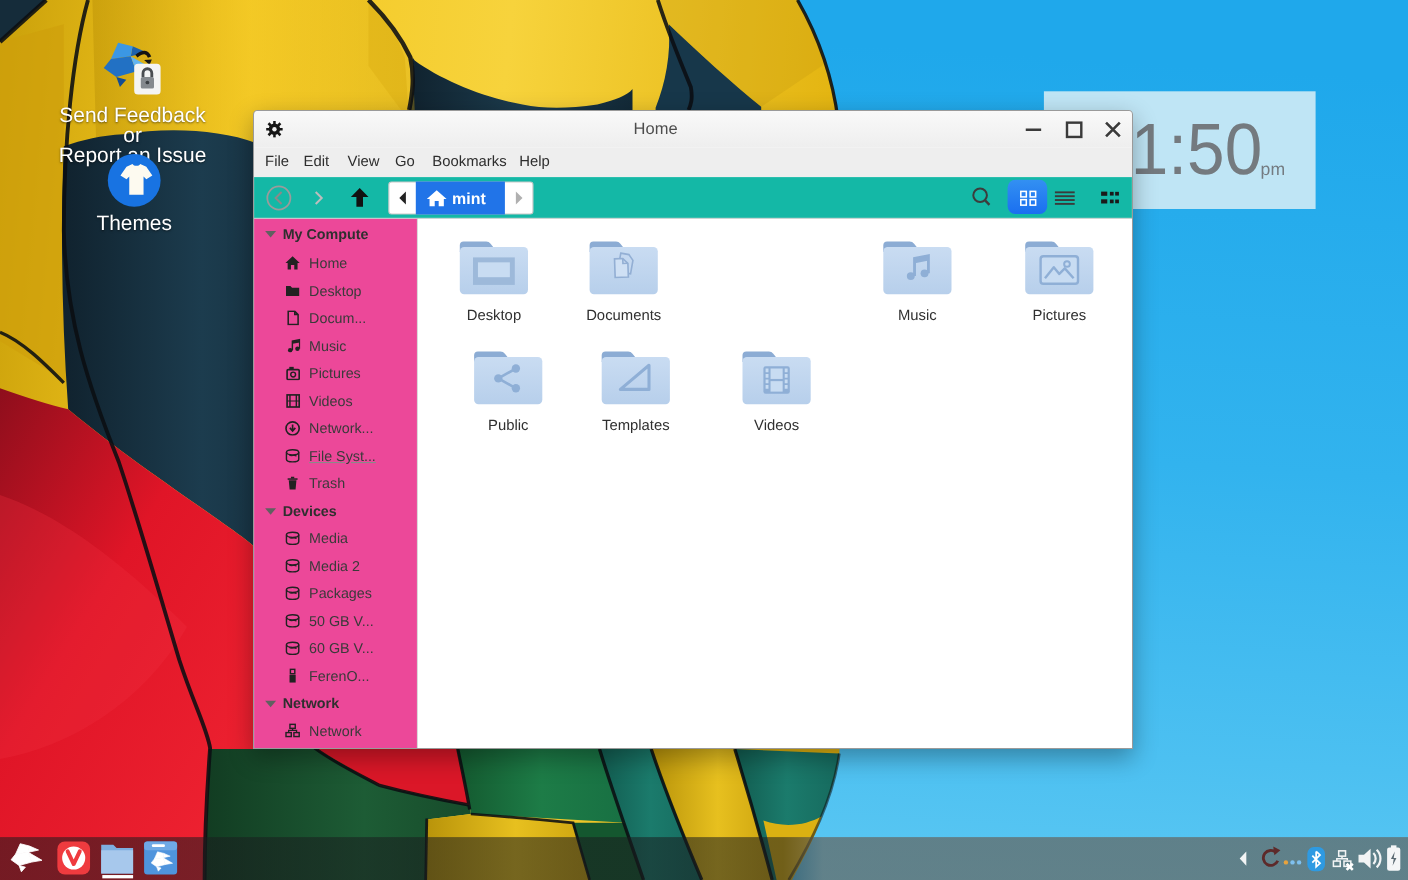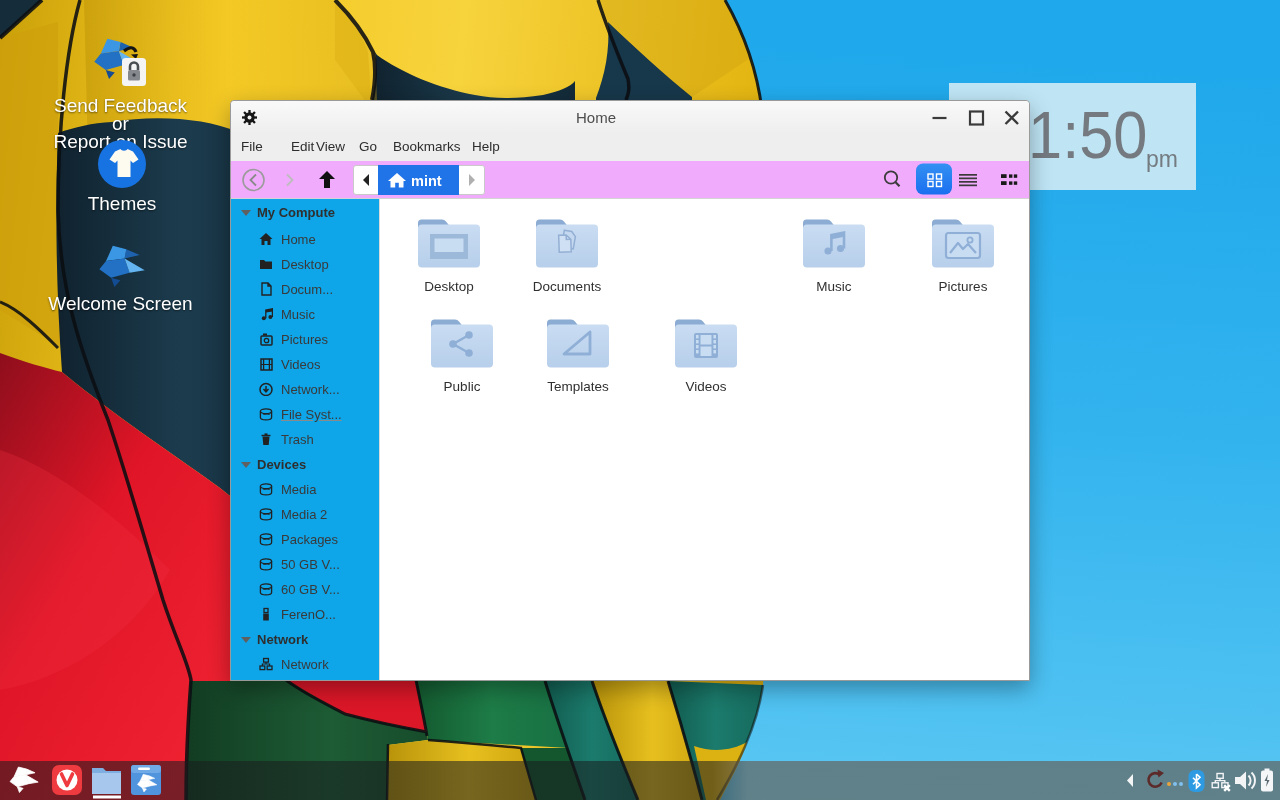--- a/index.html
+++ b/index.html
@@ -1,28 +1,28 @@
 <!DOCTYPE html>
 <html><head><meta charset="utf-8">
 <style>
 html,body{margin:0;padding:0;width:1280px;height:800px;overflow:hidden;font-family:"Liberation Sans",sans-serif;}
 #stage{position:relative;width:1280px;height:800px;overflow:hidden;}
 #wall{position:absolute;left:0;top:0;z-index:0;}
 .dicon{position:absolute;z-index:1;text-align:center;color:#fff;font-size:19px;text-shadow:0 1px 2px rgba(0,0,0,.55);}
 #clock{position:absolute;z-index:1;left:949px;top:83px;width:247px;height:107px;background:rgba(213,237,246,.88);}
 #clock .t{position:absolute;left:79px;top:14px;font-size:66px;font-weight:400;color:rgba(112,116,120,.95);transform:scaleX(0.93);transform-origin:0 0;}
-#clock .ap{position:absolute;left:197px;top:63px;font-size:23px;color:rgba(110,114,118,.92);}
+#clock .ap{position:absolute;left:197px;top:63px;font-size:16px;color:rgba(110,114,118,.92);}
 #win{position:absolute;z-index:2;left:230px;top:100px;width:800px;height:581px;background:#fff;border:1px solid #9a9a9a;border-radius:4px 4px 0 0;box-shadow:0 8px 22px rgba(0,0,0,.32);box-sizing:border-box;}
 #titlebar{position:relative;height:33px;background:linear-gradient(#f9f9f9,#eeeeee);border-radius:4px 4px 0 0;}
 #title{position:absolute;left:0;width:730px;top:8px;text-align:center;font-size:15px;color:#4d4d4d;}
 #menubar{position:relative;height:27px;background:#eeeeee;font-size:13.5px;color:#2d2d2d;}
 #menubar span{position:absolute;top:5px;}
-#toolbar{position:relative;height:38px;background:#f0abfc;border-bottom:1px solid #d4d4d4;box-sizing:border-box;padding-left:40px;}
+#toolbar{position:relative;height:38px;background:#14b8a6;border-bottom:1px solid #d4d4d4;box-sizing:border-box;padding-left:40px;}
 #wbody{position:absolute;top:98px;bottom:0;left:0;right:0;display:flex;}
-#sidebar{width:149px;background:#0ea5e9;border-right:1px solid #dadada;box-sizing:border-box;position:relative;font-size:13px;color:#3a3a3a;}
+#sidebar{width:149px;background:#ec4899;border-right:1px solid #dadada;box-sizing:border-box;position:relative;font-size:13px;color:#3a3a3a;}
 #content{flex:1;background:#fff;position:relative;}
 .srow{position:absolute;left:0;height:25px;line-height:25px;white-space:nowrap;}
 .srow .ic{position:absolute;left:28px;top:5px;}
 .srow .tx{position:absolute;left:50px;}
 .shead{font-weight:bold;color:#2f2f2f;}
 .shead .tri{position:absolute;left:10px;top:10px;width:0;height:0;border-left:5px solid transparent;border-right:5px solid transparent;border-top:6px solid #606060;}
 .shead .tx{left:26px;}
 .cell{position:absolute;width:128px;text-align:center;font-size:13.5px;color:#303030;}
 .cell svg{display:block;margin:0 auto;}
 .cell .lb{margin-top:10px;}
@@ -159,32 +159,20 @@
 </svg>
 <div style="margin-top:5px;line-height:18px;">Send Feedback or<br>Report an Issue</div>
 </div>
 <div class="dicon" style="left:48px;top:139px;width:148px;">
 <svg width="50" height="50" viewBox="0 0 50 50" style="margin:0 auto;display:block;">
 <circle cx="25" cy="25" r="24" fill="#1873e2"></circle>
 <path d="M18,12.5 L23.5,10 C24.5,12.3 29.5,12.3 30.5,10 L36,12.5 L41.5,20.5 L36,24 L33.5,21.5 L33.5,38 L20.5,38 L20.5,21.5 L18,24 L12.5,20.5 Z" fill="#fdfaf0"></path>
 </svg>
 <div style="margin-top:4px;">Themes</div>
 </div>
-<div class="dicon" style="left:48px;top:245px;width:145px;">
-<svg width="50" height="45" viewBox="0 0 50 45" style="margin:0 auto;display:block;">
-<g transform="scale(0.84)">
-<path d="M36,5 L52,12 L34,16 Z" fill="#1e62ad"></path>
-<path d="M20,1 L36,5 L34,16 L12,19 Z" fill="#3b97e4"></path>
-<path d="M12,19 L34,16 L40,33 L18,39 L4,29 Z" fill="#2271c4"></path>
-<path d="M34,16 L58,30 L40,33 Z" fill="#63b4f0"></path>
-<path d="M18,39 L22,50 L29,42 Z" fill="#134c92"></path>
-</g>
-</svg>
-<div style="margin-top:3px;">Welcome Screen</div>
-</div>
 
 <div id="clock">
       <div class="t">1:50</div>
       <div class="ap">pm</div>
     </div>
 
 <div id="win">
 <div id="titlebar">
  <svg style="position:absolute;left:11px;top:9px" width="15" height="15" viewBox="0 0 15 15">
           <g fill="#161616">
@@ -202,21 +190,21 @@
         </svg>
  <div id="title">Home</div>
  <svg style="position:absolute;right:0;top:0" width="110" height="33" viewBox="0 0 110 33">
   <path d="M13.5,17 H27.5" stroke="#3a3a3a" stroke-width="2.2"></path>
   <rect x="51" y="10.5" width="13" height="13" fill="none" stroke="#3a3a3a" stroke-width="2.2"></rect>
   <path d="M86.5,10.5 L99,23 M99,10.5 L86.5,23" stroke="#3a3a3a" stroke-width="2.4"></path>
  </svg>
 </div>
 <div id="menubar">
  <span style="left:10px">File</span>
-        <span style="left:60px">Edit</span>
+        <span style="left:45px">Edit</span>
         <span style="left:85px">View</span>
         <span style="left:128px">Go</span>
         <span style="left:162px">Bookmarks</span>
         <span style="left:241px">Help</span>
 </div>
 <div id="toolbar">
  <svg style="position:absolute;left:0;top:0" width="350" height="38" viewBox="0 0 350 38">
   <circle cx="22.5" cy="19" r="10.5" fill="none" stroke="#9b9b9b" stroke-width="1.6"></circle>
   <path d="M25,13.5 L19.5,19 L25,24.5" stroke="#8a8a8a" stroke-width="1.8" fill="none"></path>
   <path d="M56,13.5 L61.5,19 L56,24.5" stroke="#bdbdbd" stroke-width="1.8" fill="none"></path>

